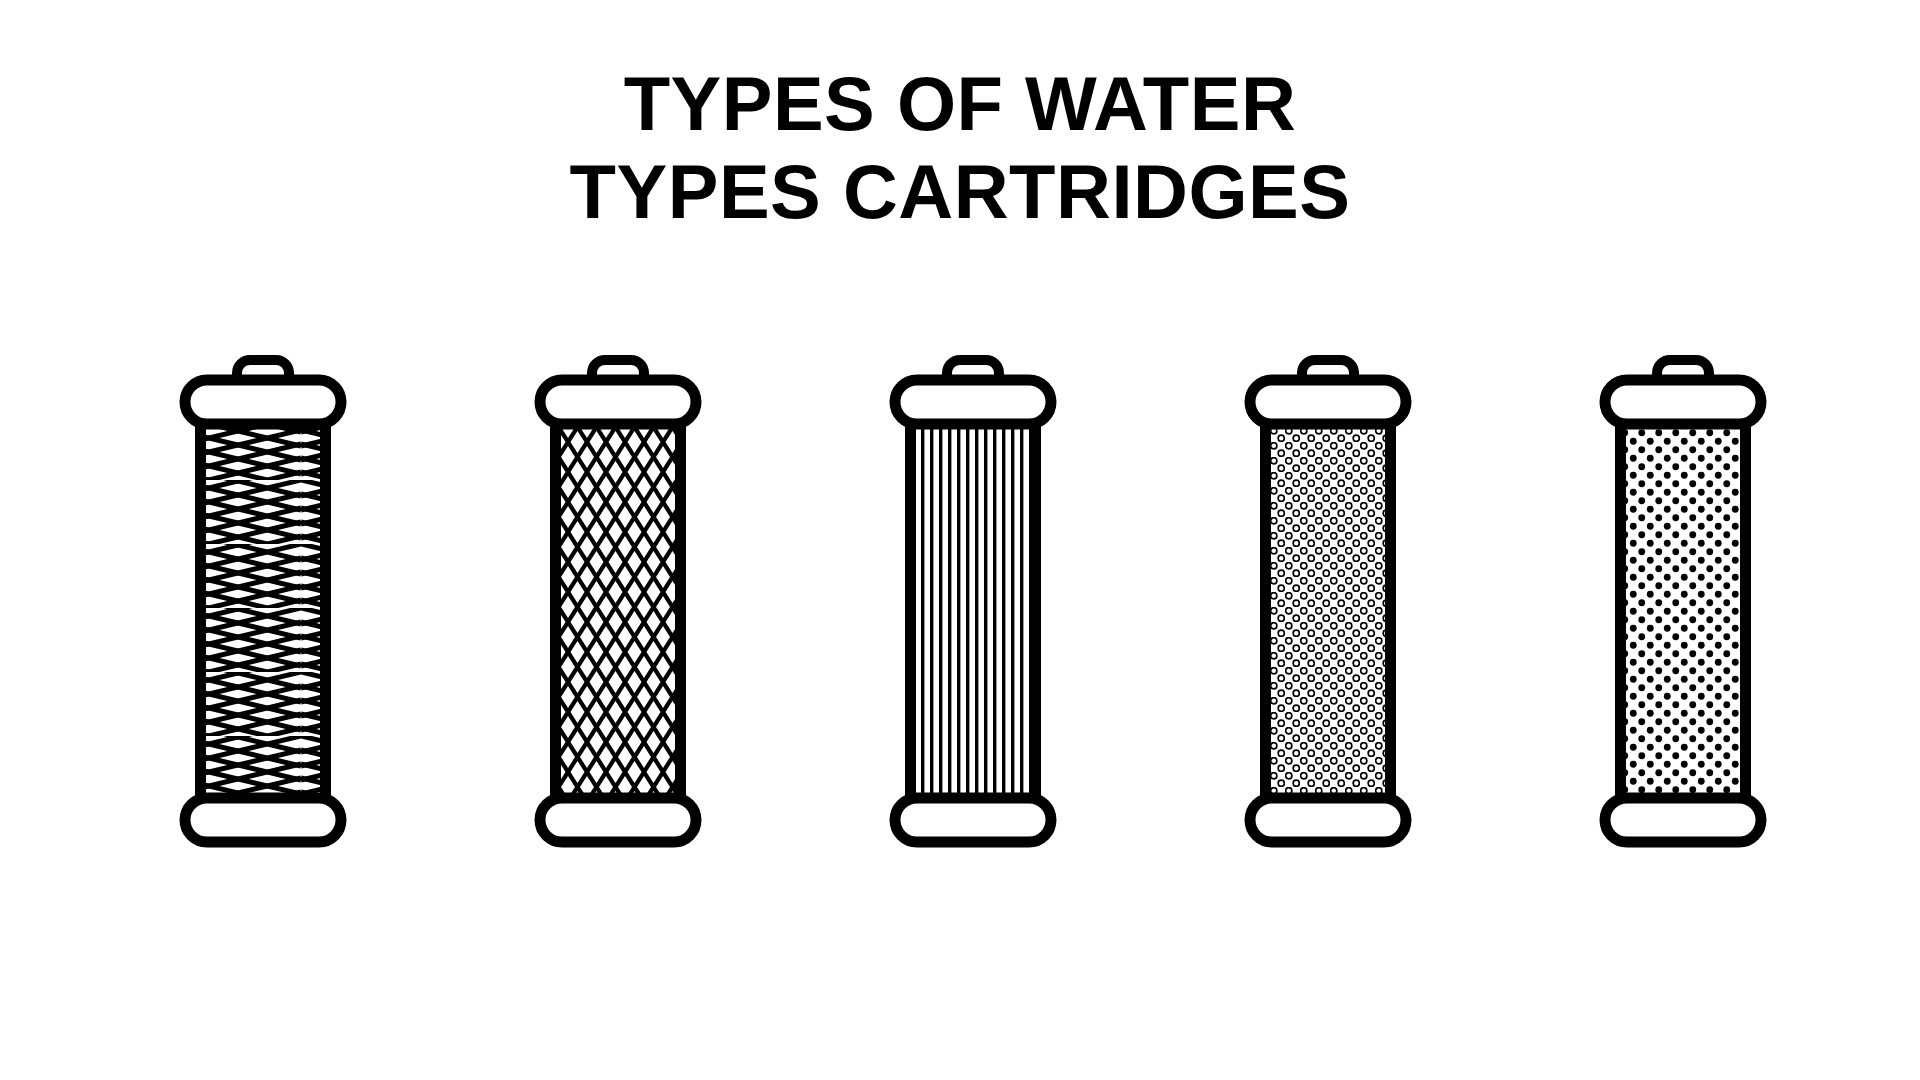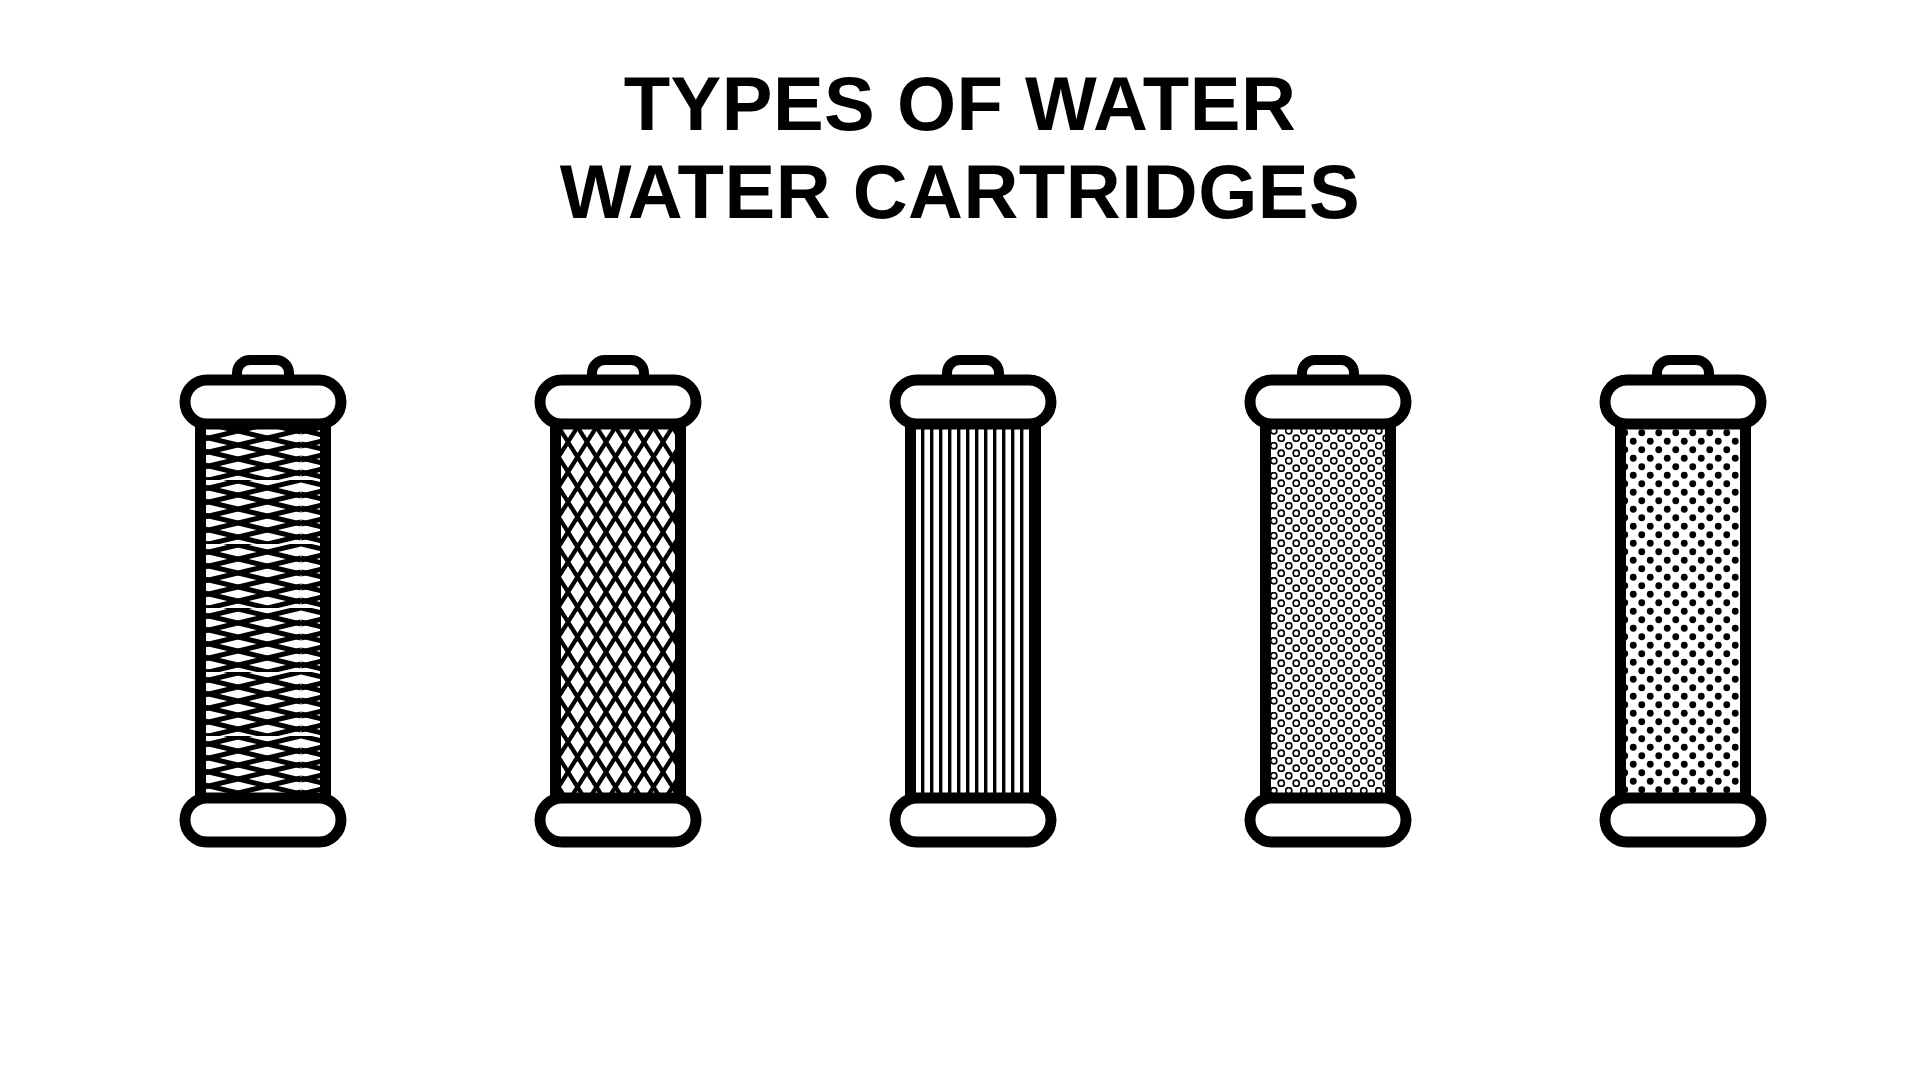--- a/index.html
+++ b/index.html
@@ -54,21 +54,21 @@
     display: block;
   }
 </style>
 </head>
 <body>
 
 <div id="stage">
 
   <div class="title-block">
     <span class="title-line">TYPES OF WATER</span>
-    <span class="title-line">WATER CARTRIDGES</span>
+    <span class="title-line">TYPES CARTRIDGES</span>
   </div>
 
   <div class="cartridge-row">
 
     <div class="cartridge" id="cart-1" style="left: 175px;">
       <svg width="176" height="520" viewBox="0 0 176 520" xmlns="http://www.w3.org/2000/svg">
         <defs>
           <clipPath id="body-clip-1">
             <rect x="25" y="58" width="126" height="400"></rect>
           </clipPath>

